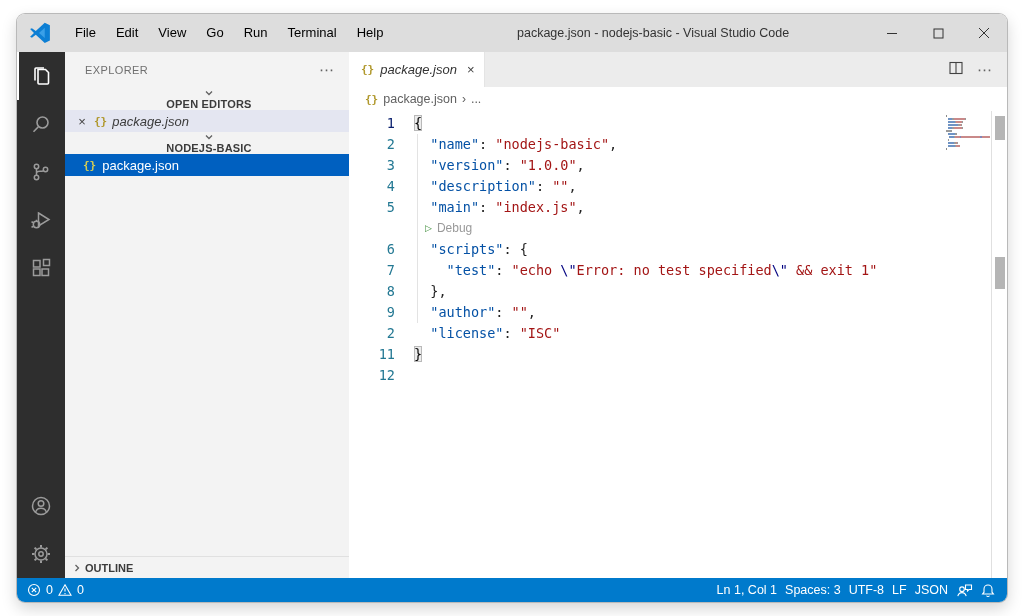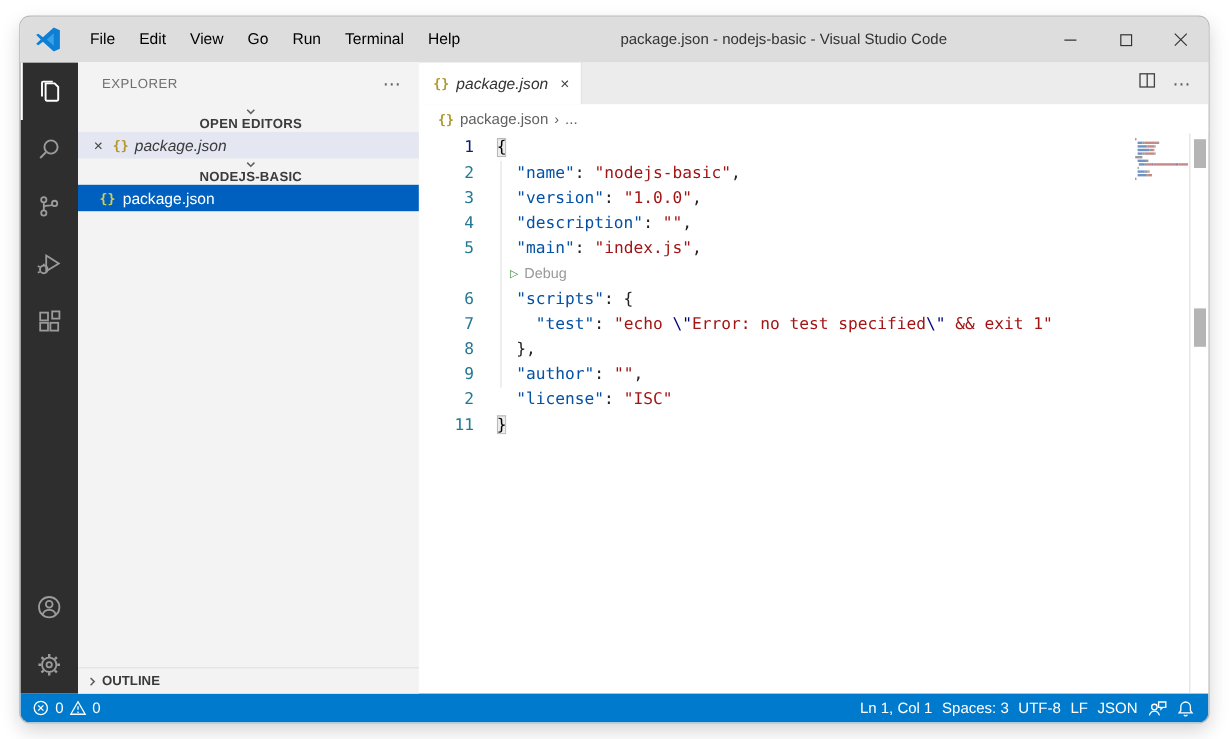--- a/index.html
+++ b/index.html
@@ -274,20 +274,21 @@
             <div class="code-line"><span class="ln">3</span><span class="code-text"><span class="pk">  </span><span class="key">"version"</span><span class="pk">: </span><span class="str">"1.0.0"</span><span class="pk">,</span></span></div>
             <div class="code-line"><span class="ln">4</span><span class="code-text"><span class="pk">  </span><span class="key">"description"</span><span class="pk">: </span><span class="str">""</span><span class="pk">,</span></span></div>
             <div class="code-line"><span class="ln">5</span><span class="code-text"><span class="pk">  </span><span class="key">"main"</span><span class="pk">: </span><span class="str">"index.js"</span><span class="pk">,</span></span></div>
             <div class="code-line"><span class="ln"></span><span class="lens-content"><span class="lens-play">▷</span><span>Debug</span></span></div>
             <div class="code-line"><span class="ln">6</span><span class="code-text"><span class="pk">  </span><span class="key">"scripts"</span><span class="pk">: {</span></span></div>
             <div class="code-line"><span class="ln">7</span><span class="code-text"><span class="pk">    </span><span class="key">"test"</span><span class="pk">: </span><span class="str">"echo </span><span class="esc">\"</span><span class="str">Error: no test specified</span><span class="esc">\"</span><span class="str"> &amp;&amp; exit 1"</span></span></div>
             <div class="code-line"><span class="ln">8</span><span class="code-text"><span class="pk">  },</span></span></div>
             <div class="code-line"><span class="ln">9</span><span class="code-text"><span class="pk">  </span><span class="key">"author"</span><span class="pk">: </span><span class="str">""</span><span class="pk">,</span></span></div>
             <div class="code-line"><span class="ln">2</span><span class="code-text"><span class="pk">  </span><span class="key">"license"</span><span class="pk">: </span><span class="str">"ISC"</span></span></div>
             <div class="code-line"><span class="ln">11</span><span class="code-text"><span class="bm">}</span></span></div>
+            <div class="code-line"><span class="ln">12</span><span class="code-text"></span></div>
           </div>
         <div class="minimap" id="minimap">
             <div class="mm-row">
               <span class="mm-seg" style="width: 0.8px; background: rgb(138, 138, 138);"></span>
             </div>
             <div class="mm-row">
               <span style="width: 1.6px;"></span>
               <span class="mm-seg" style="width: 0px; background: rgb(154, 154, 154);"></span>
               <span class="mm-seg" style="width: 4.8px; background: rgb(111, 147, 196);"></span>
               <span class="mm-seg" style="width: 1.6px; background: rgb(154, 154, 154);"></span>

